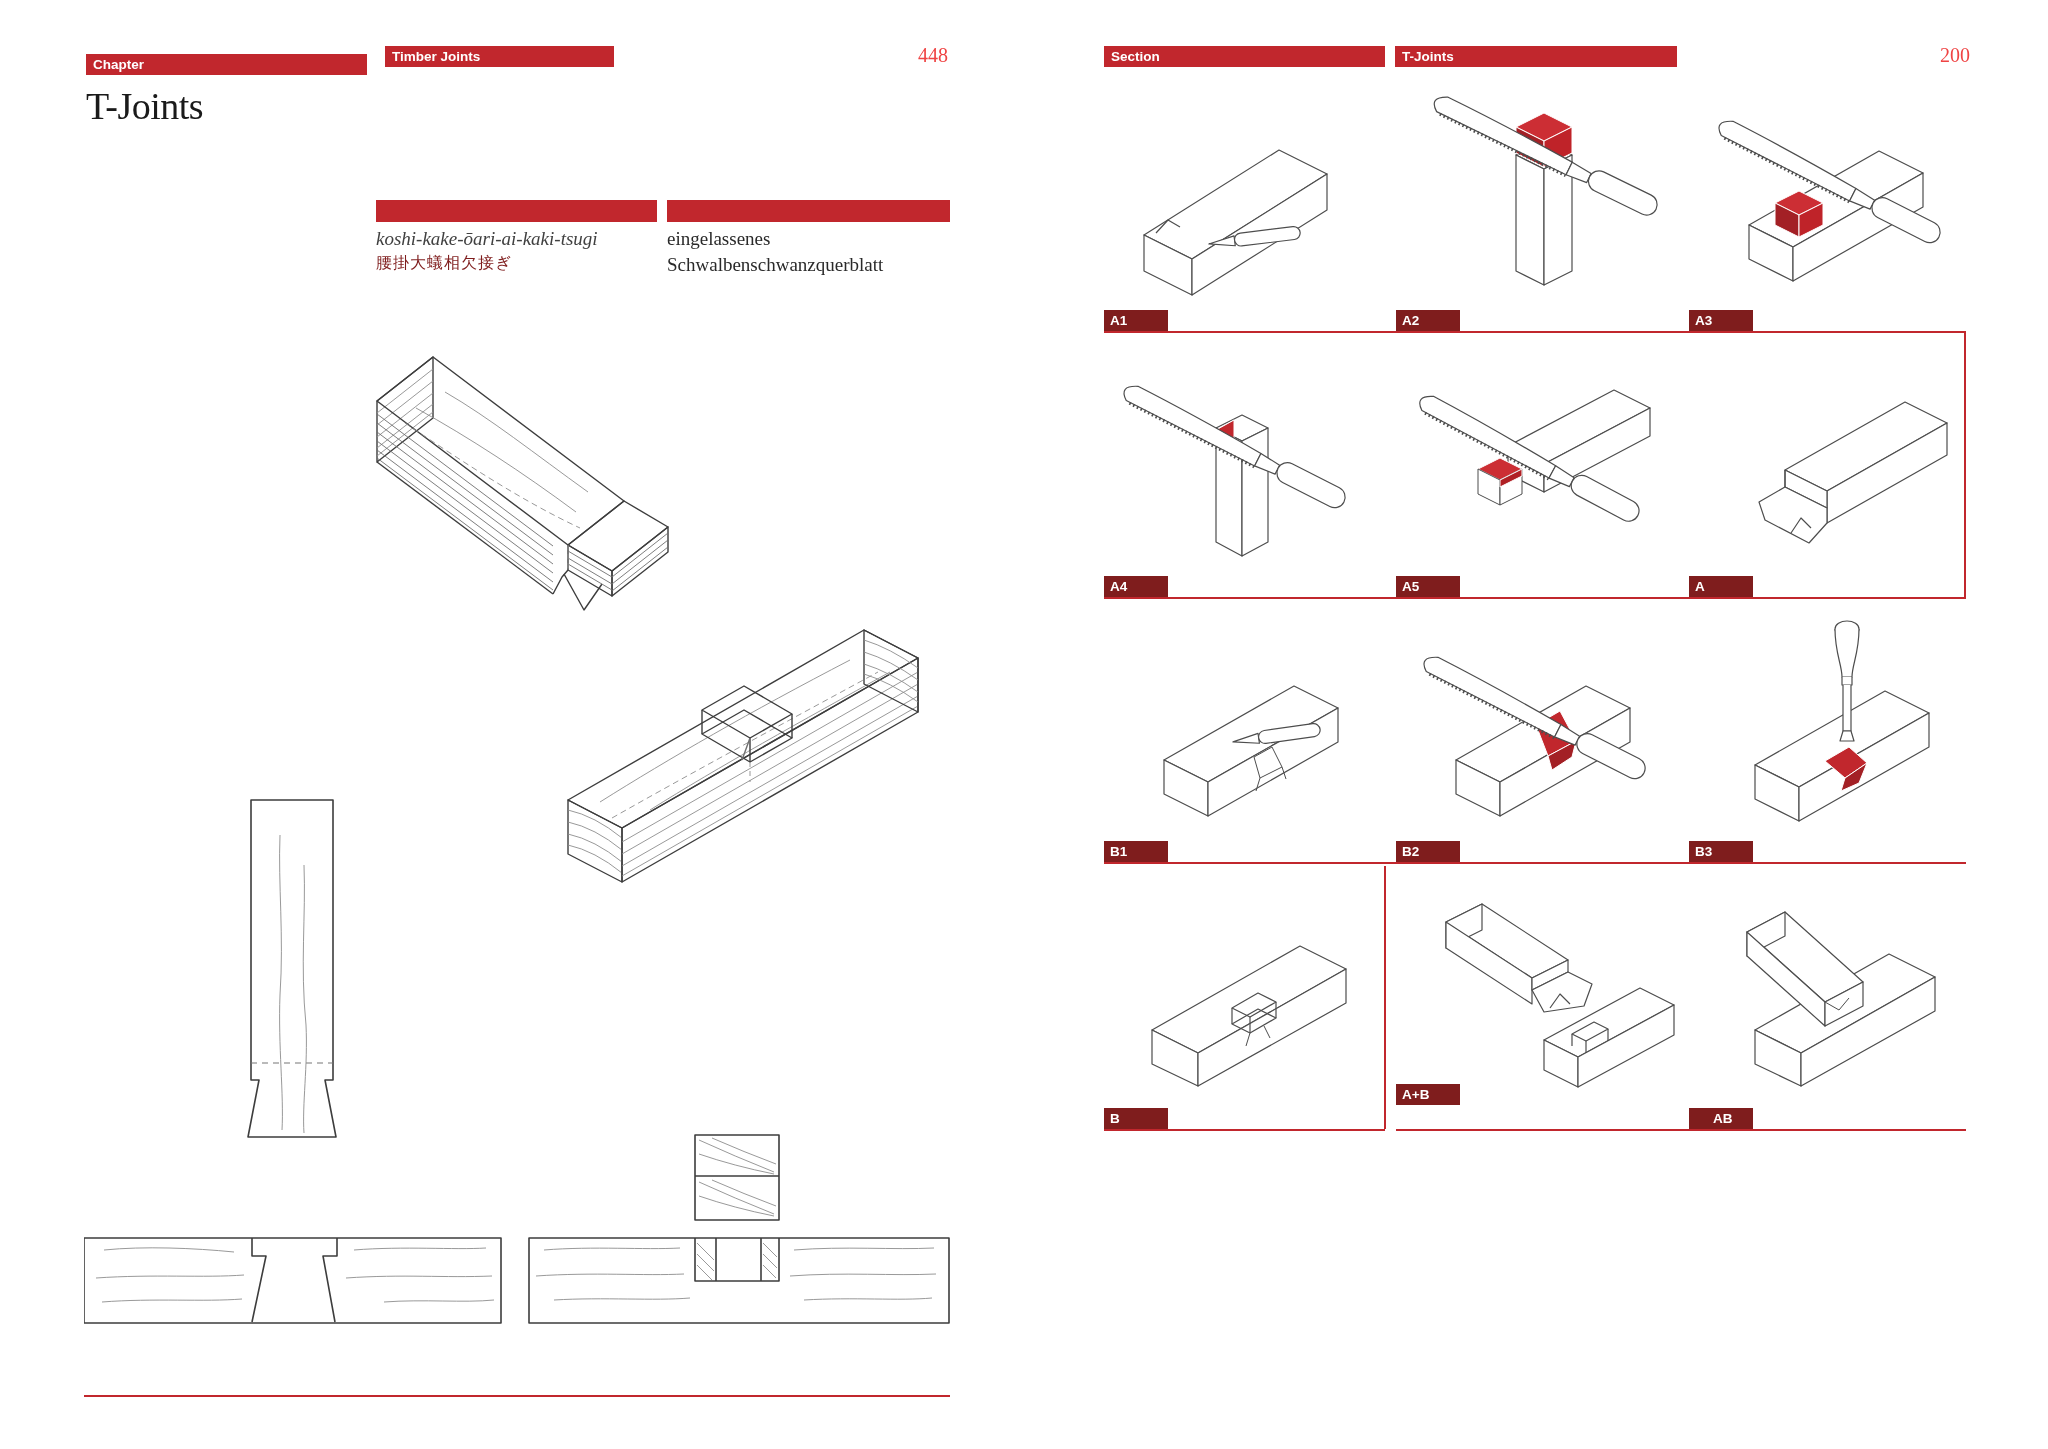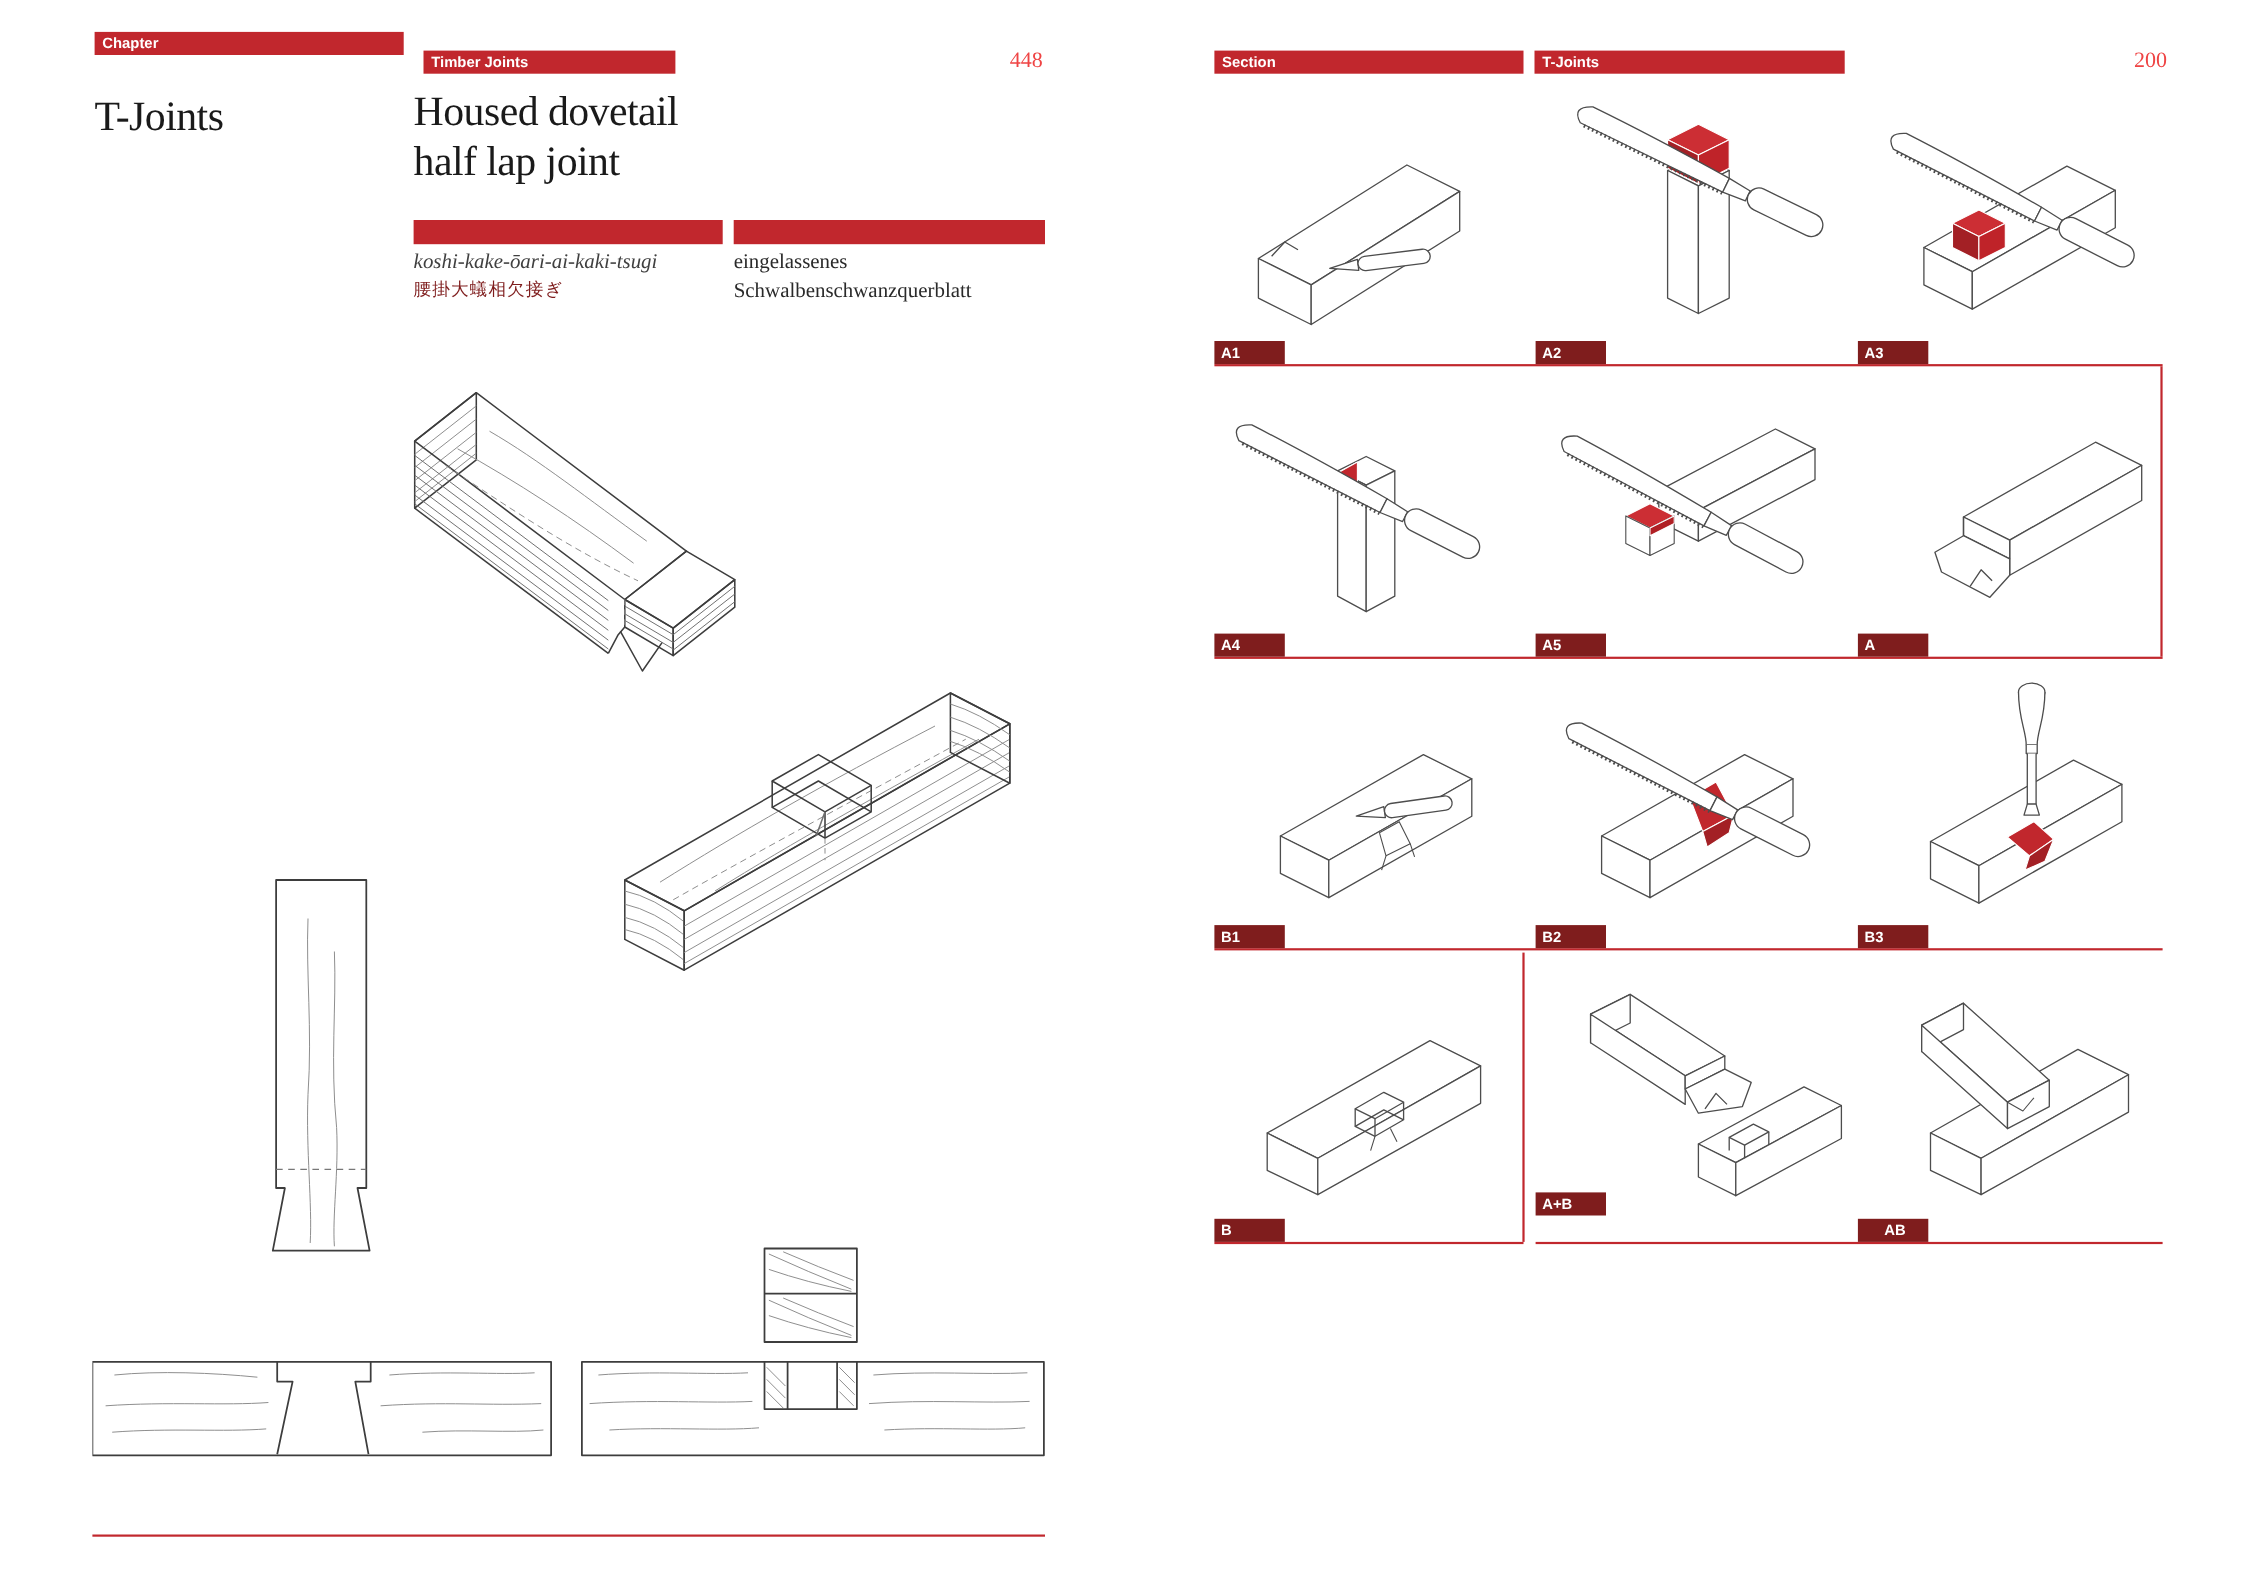--- a/index.html
+++ b/index.html
@@ -22,30 +22,26 @@
            padding-left:6px;box-sizing:border-box;}
   .cell{position:absolute;width:281px;height:220px;}
   svg{display:block;}
   .sketch path,.sketch line,.sketch rect,.sketch ellipse,.sketch polyline{vector-effect:non-scaling-stroke;}
 </style>
 </head>
 <body>
 
 <div class="canvas">
 
-  <div class="tagbar" style="left:86px;top:29px;width:281px;">Chapter</div>
+  <div class="tagbar" style="left:86px;top:54px;width:281px;">Chapter</div>
   <div class="tagbar" style="left:385px;top:46px;width:229px;">Timber Joints</div>
   <div class="pagenum" style="left:860px;top:44px;width:88px;">448</div>
 
   <div class="chapter-title" style="left:86px;top:84px;">T-Joints</div>
 
-  <div class="joint-title" style="left:376px;top:80px;">
-    <div>Housed dovetail</div>
-    <div>half lap joint</div>
-  </div>
 
   <div class="redbar" style="left:376px;top:200px;width:281px;"></div>
   <div class="redbar" style="left:667px;top:200px;width:283px;"></div>
 
   <div class="romaji" style="left:376px;top:228px;">koshi-kake-ōari-ai-kaki-tsugi</div>
   <div class="jp" style="left:376px;top:253px;">腰掛大蟻相欠接ぎ</div>
   <div class="german" style="left:667px;top:226px;">
     <div>eingelassenes</div>
     <div>Schwalbenschwanzquerblatt</div>
   </div>

